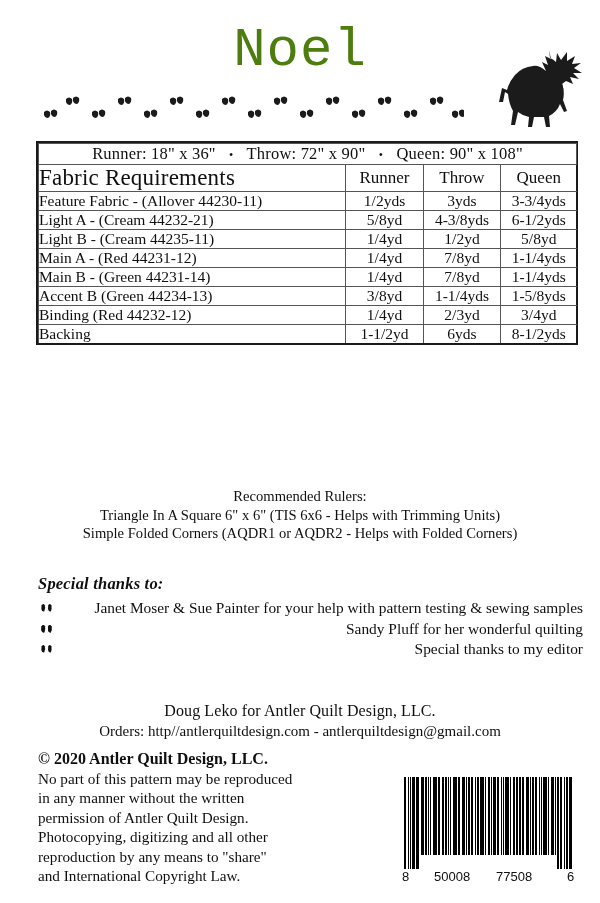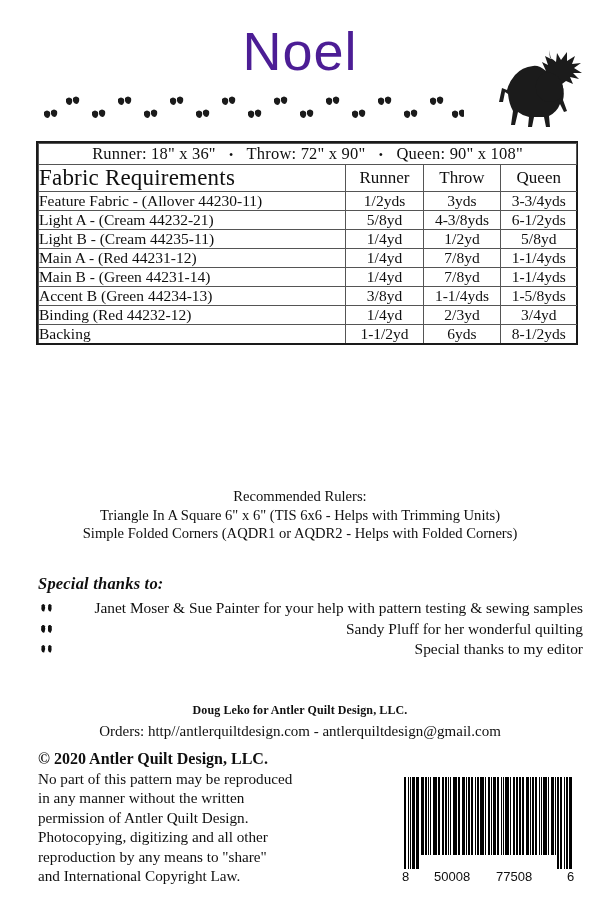--- a/index.html
+++ b/index.html
@@ -13,23 +13,23 @@
     -webkit-font-smoothing:antialiased;
   }
   .page{position:relative;width:600px;height:903px;}
 
   
   .title{
     position:absolute;left:0;top:22px;width:600px;
     text-align:center;
     font-size:54px;line-height:58px;
     letter-spacing:1px;
-    font-family:Liberation Sans, sans-serif;
+    font-family:Liberation Mono, monospace;
     font-weight:400;
-    color:#4c1d95;
+    color:#4d7c0f;
   }
   .moose{position:absolute;left:487px;top:32px;width:100px;height:100px;}
   .tracks{position:absolute;left:44px;top:92px;width:420px;height:34px;}
 
   
   .tbl-wrap{
     position:absolute;left:36px;top:141px;width:542px;
     border:2px solid #1a1a1a;
     box-sizing:border-box;
     background:#fff;
@@ -93,21 +93,21 @@
     line-height:20.5px;
     white-space:nowrap;
     text-align:right;
   }
   .hoof{
     position:absolute;left:2px;top:4px;width:13px;height:13px;
   }
 
   
   .footer{position:absolute;left:0;top:700px;width:600px;text-align:center;}
-  .footer .house{font-size:12px;font-weight:bold;line-height:21px;letter-spacing:.1px;}
+  .footer .house{font-size:16px;font-weight:normal;line-height:21px;letter-spacing:.1px;}
   .footer .orders{font-size:15px;line-height:21px;}
 
   .copy{position:absolute;left:38px;top:748px;width:340px;}
   .copy .line1{font-size:16px;font-weight:bold;line-height:21px;}
   .copy p{margin:0;font-size:15.2px;line-height:19.4px;}
 
   .barcode-box{position:absolute;left:404px;top:777px;width:176px;height:112px;}
   .bars{height:92px;display:flex;align-items:flex-start;}
   .bars span{display:block;background:#000;}
   .bc-digits{

